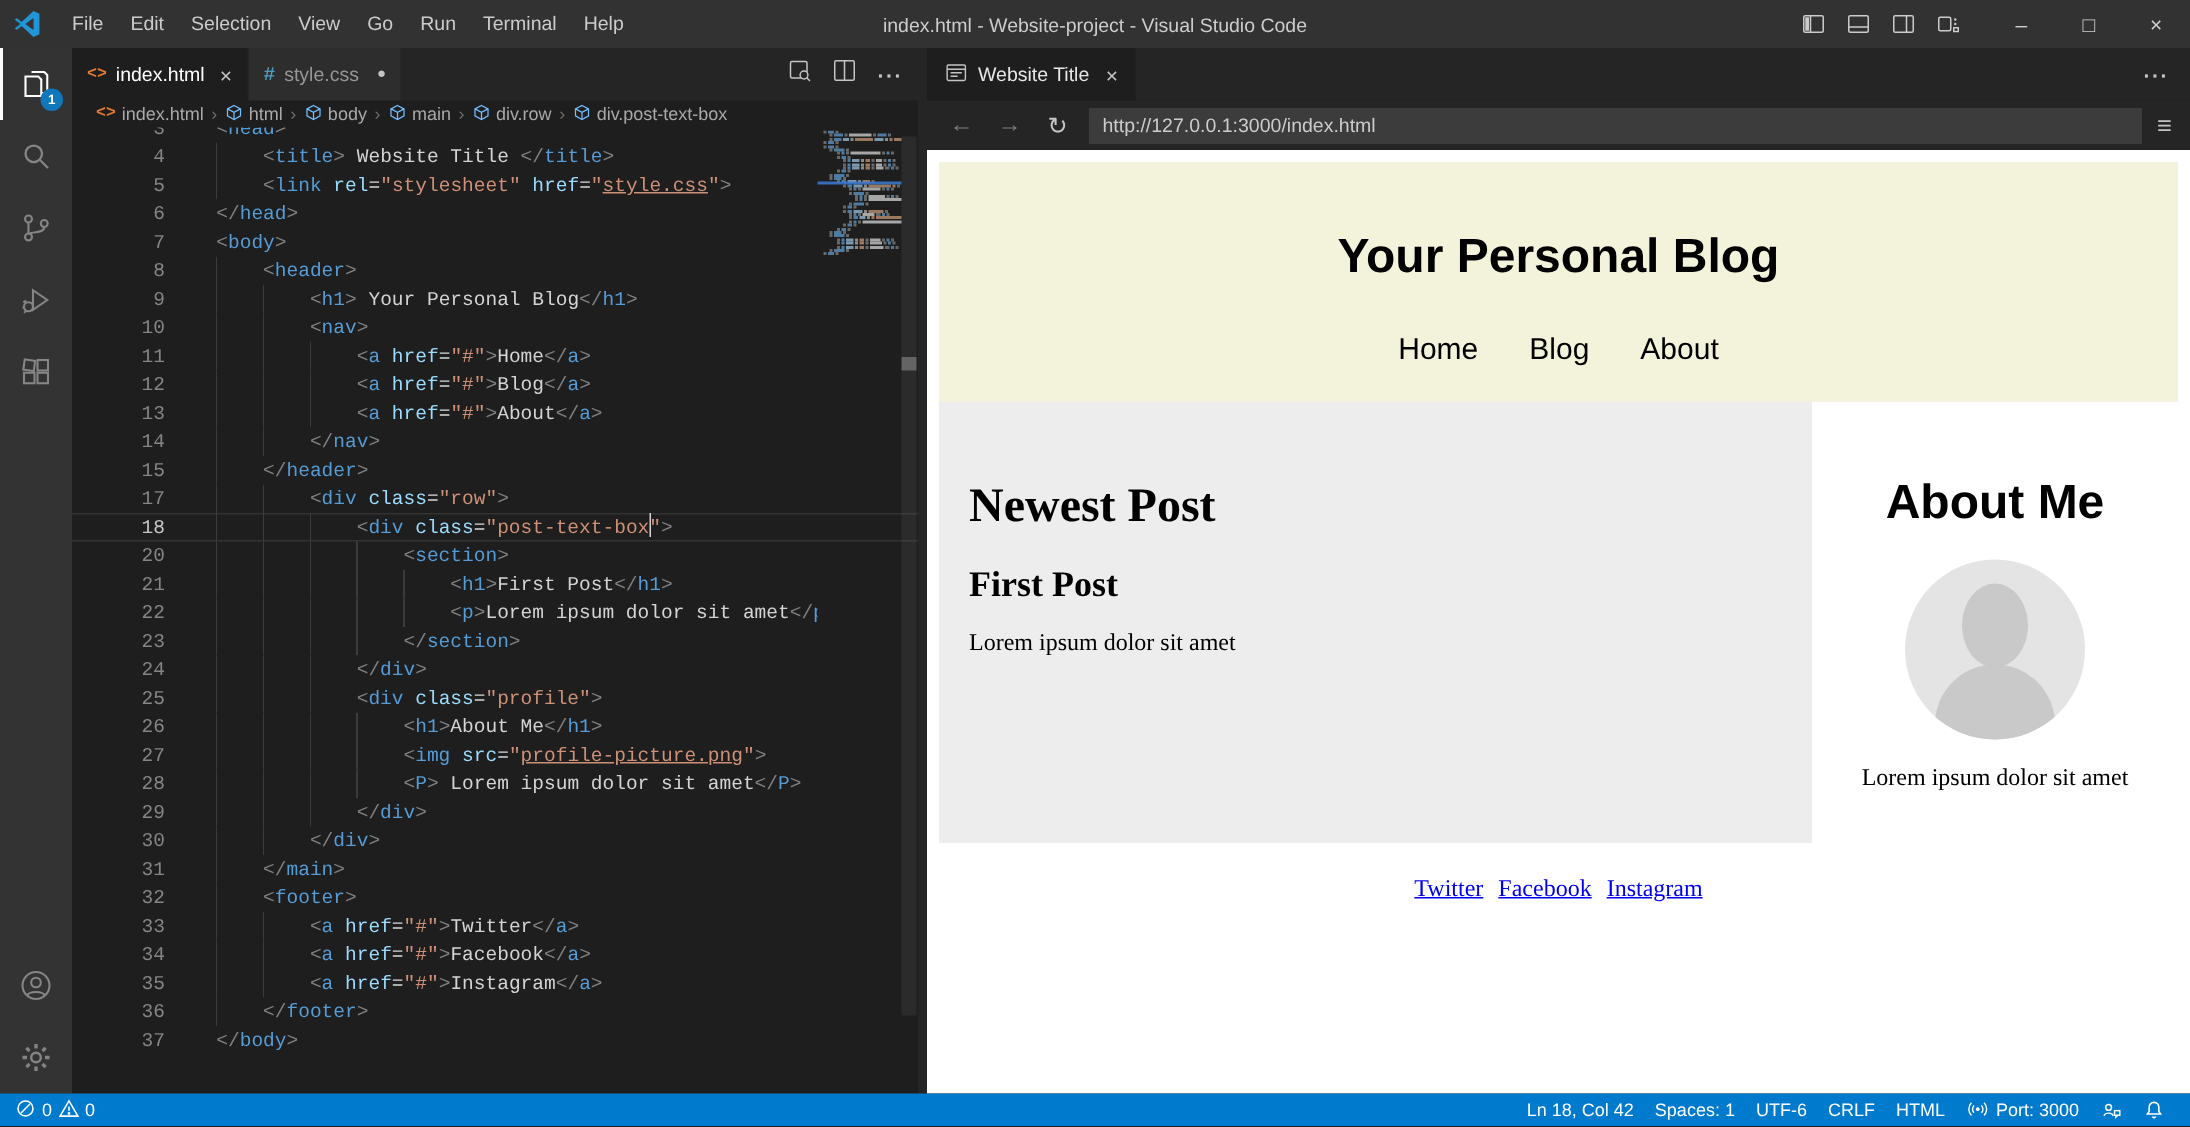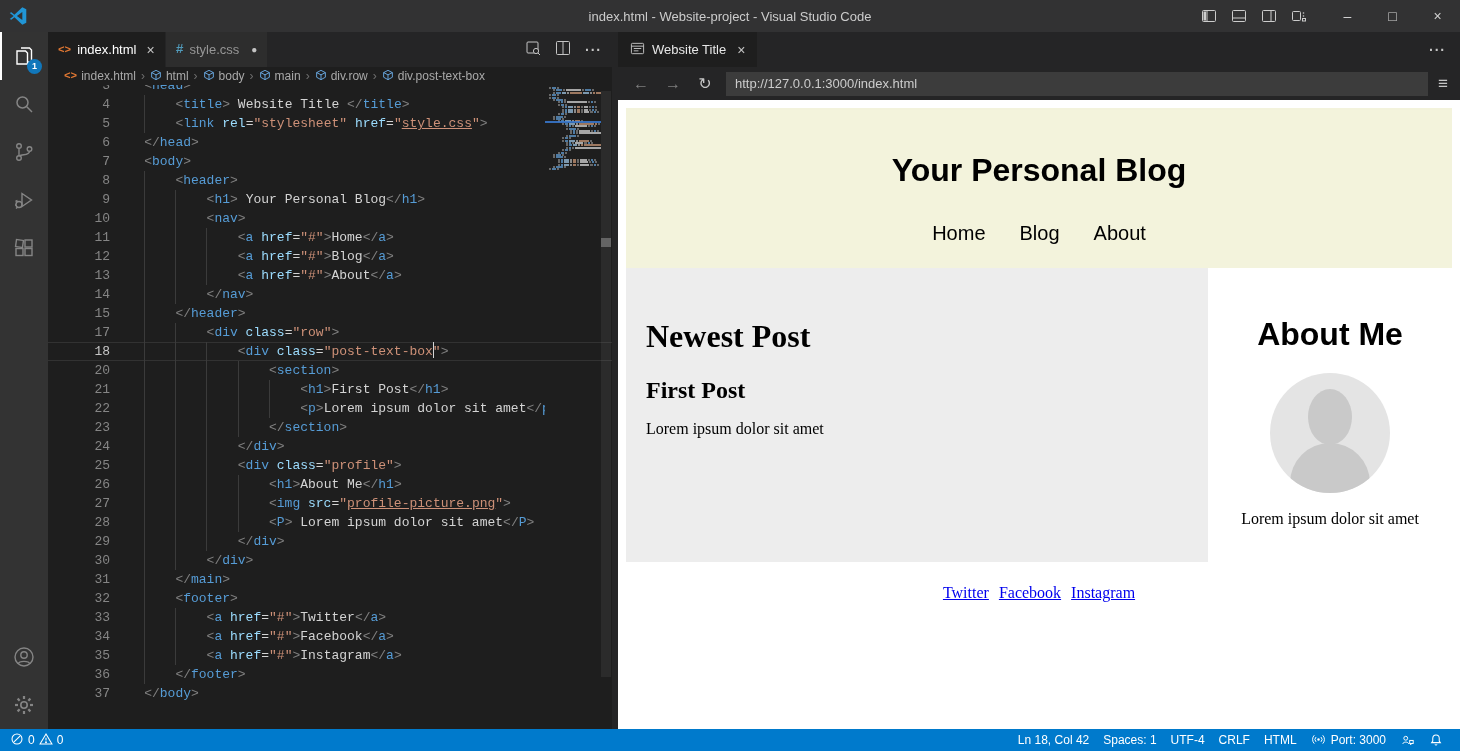--- a/index.html
+++ b/index.html
@@ -115,20 +115,30 @@
 <body>
 
 <div class="window">
 
   <div class="titlebar">
     <span class="tb-logo">
       <svg width="18" height="18" viewBox="0 0 100 100">
           <path fill="#2196d6" d="M74 2 30 43 13 29 4 33l22 17L4 67l9 4 17-14 44 41 22-10V12L74 2zm0 26v44L44 50 74 28z"></path>
         </svg>
     </span>
+    <div style="display:flex;">
+        <span class="menu-item">File</span>
+        <span class="menu-item">Edit</span>
+        <span class="menu-item">Selection</span>
+        <span class="menu-item">View</span>
+        <span class="menu-item">Go</span>
+        <span class="menu-item">Run</span>
+        <span class="menu-item">Terminal</span>
+        <span class="menu-item">Help</span>
+      </div>
     <div class="tb-title">index.html - Website-project - Visual Studio Code</div>
     <div class="tb-right">
       <div class="tb-layout">
         <span>
             <svg width="16" height="16" viewBox="0 0 16 16" fill="none" stroke="#cccccc">
               <rect x="1.5" y="2.5" width="13" height="11" rx="1"></rect>
               <line x1="6" y1="2.5" x2="6" y2="13.5"></line>
               <rect x="2.5" y="3.5" width="2.5" height="9" fill="#cccccc" stroke="none"></rect>
             </svg>
           </span>
@@ -694,21 +704,21 @@
       <span><svg width="14" height="14" viewBox="0 0 16 16" fill="none" stroke="#ffffff" stroke-width="1.2">
             <path d="M8 2.2 14.8 13.8 H1.2 Z"></path>
             <line x1="8" y1="6.5" x2="8" y2="9.8"></line>
             <circle cx="8" cy="11.8" r="0.5" fill="#fff"></circle>
           </svg></span>
       <span>0</span>
     </div>
     <div class="sb-right">
       <span class="sb-item">Ln 18, Col 42</span>
       <span class="sb-item">Spaces: 1</span>
-      <span class="sb-item">UTF-4</span>
+      <span class="sb-item">UTF-6</span>
       <span class="sb-item">CRLF</span>
       <span class="sb-item">HTML</span>
       <span class="sb-item">
         <span><svg width="15" height="14" viewBox="0 0 16 16" fill="none" stroke="#ffffff" stroke-width="1.1">
               <circle cx="8" cy="8.5" r="1.4" fill="#fff" stroke="none"></circle>
               <path d="M5.2 11.3a4 4 0 0 1 0-5.6M10.8 5.7a4 4 0 0 1 0 5.6"></path>
               <path d="M3.2 13.3a6.8 6.8 0 0 1 0-9.6M12.8 3.7a6.8 6.8 0 0 1 0 9.6"></path>
             </svg></span>
         <span>Port: 3000</span>
       </span>

